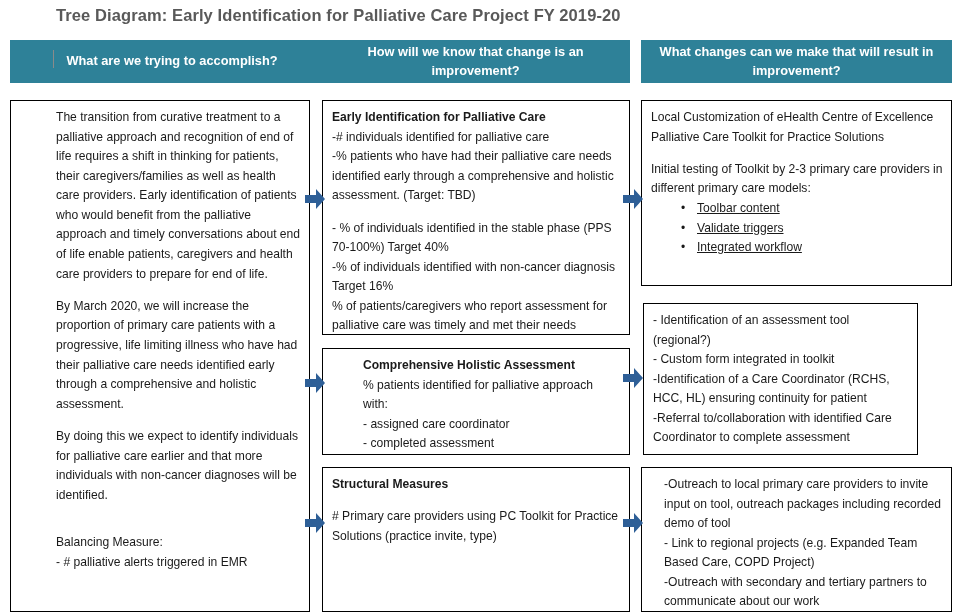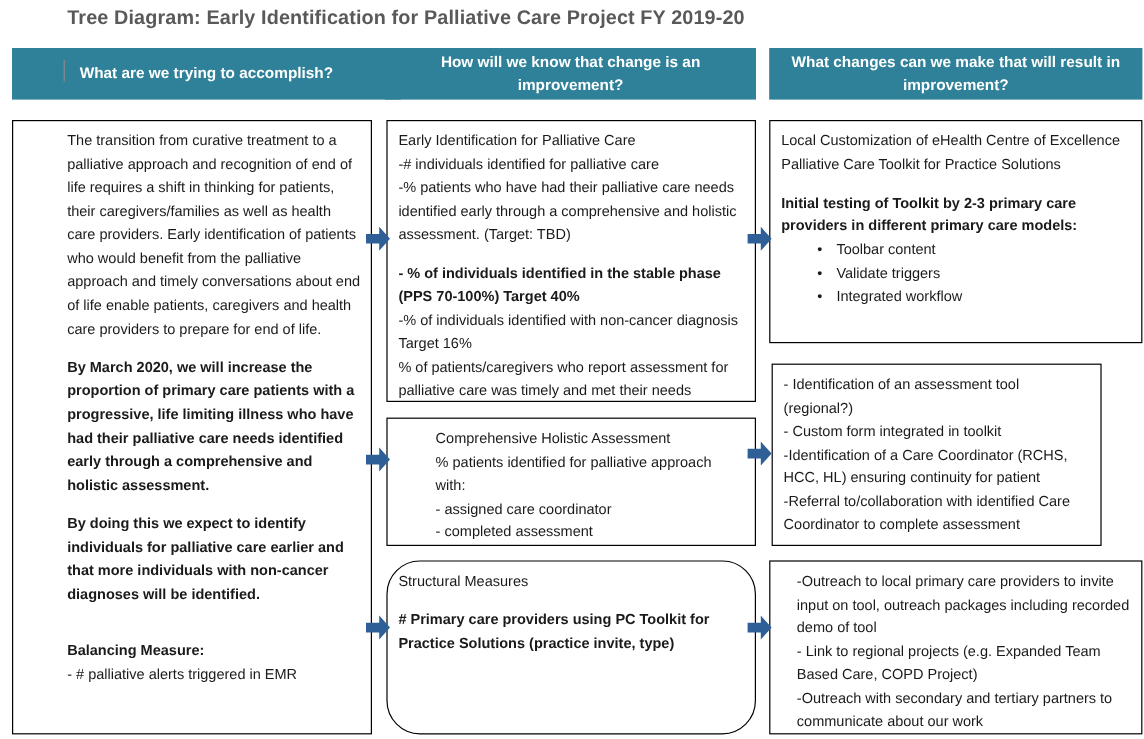--- a/index.html
+++ b/index.html
@@ -61,38 +61,39 @@
     background: #ffffff;
     border: 1px solid #000000;
     box-sizing: border-box;
     padding: 7px 8px 6px 9px;
     font-size: 12.1px;
     line-height: 1.62;
     color: #1a1a1a;
     overflow: hidden;
   }
   .node-box p { margin: 0; }
-  .node-box p.gap { margin-top: 1.05em; font-weight: bold; }
-  .node-box .hdr { font-weight: normal; }
+  .node-box p.gap { margin-top: 1.05em; }
+  .node-box .hdr { font-weight: bold; }
 
   
   #box-aim      { left: 10px;  top: 100px; width: 300px; height: 512px; padding-left: 45px; }
   
   #box-measure-early   { left: 322px; top: 100px; width: 308px; height: 235px; }
   #box-measure-holistic{ left: 322px; top: 348px; width: 308px; height: 107px; padding-left: 40px; }
-  #box-measure-struct  { left: 322px; top: 467px; width: 308px; height: 145px; border-radius: 28px; }
+  #box-measure-struct  { left: 322px; top: 467px; width: 308px; height: 145px; }
   
   #box-change-toolkit  { left: 641px; top: 100px; width: 311px; height: 186px; }
   #box-change-assess   { left: 643px; top: 303px; width: 275px; height: 152px; }
   #box-change-outreach { left: 641px; top: 467px; width: 311px; height: 145px; padding-left: 22px; }
 
   .bullet-list {
     margin: 0;
     padding-left: 46px;
     list-style: none;
+    text-decoration: underline;
   }
   .bullet-list li { position: relative; }
   .bullet-list li::before {
     content: "\2022";
     position: absolute;
     left: -16px;
     top: 0;
     font-size: 12px;
   }
 

